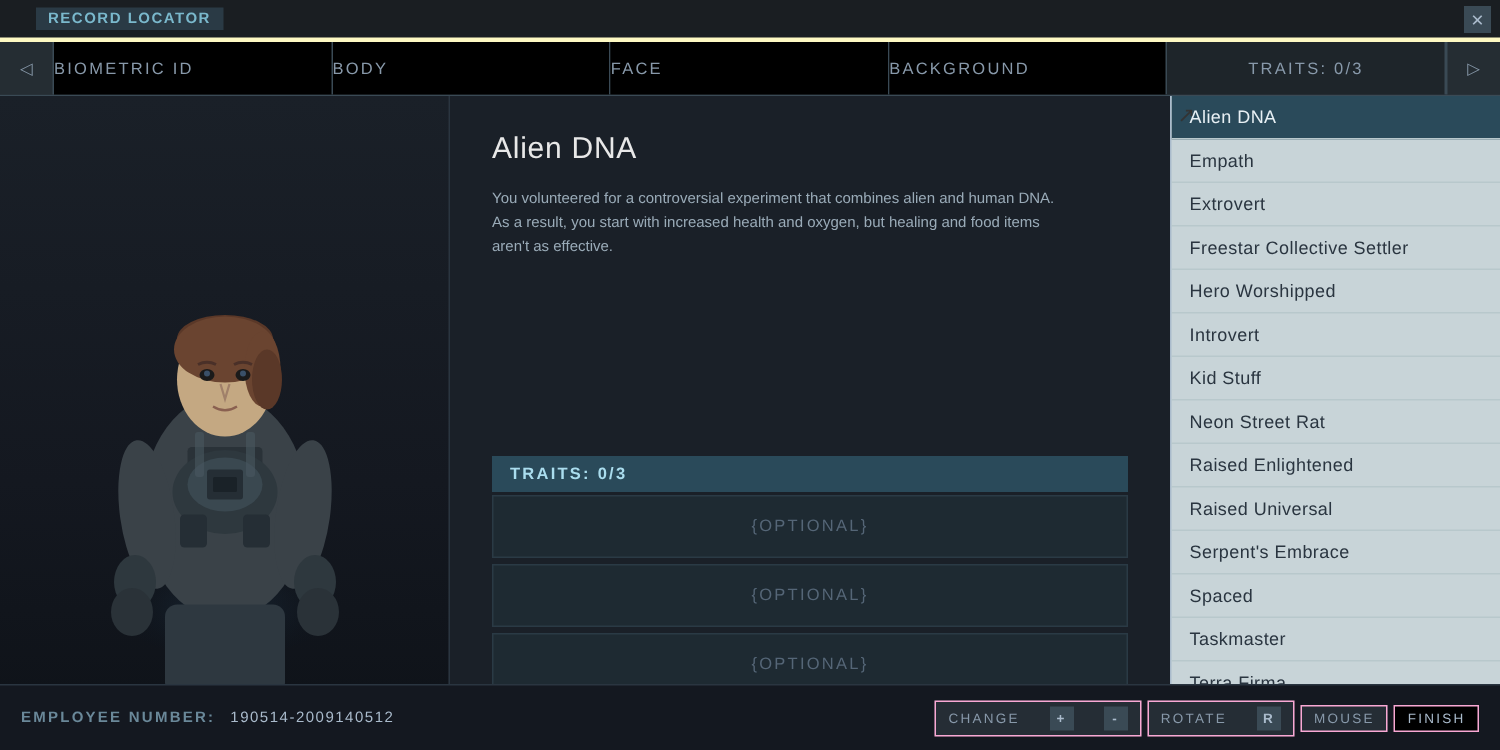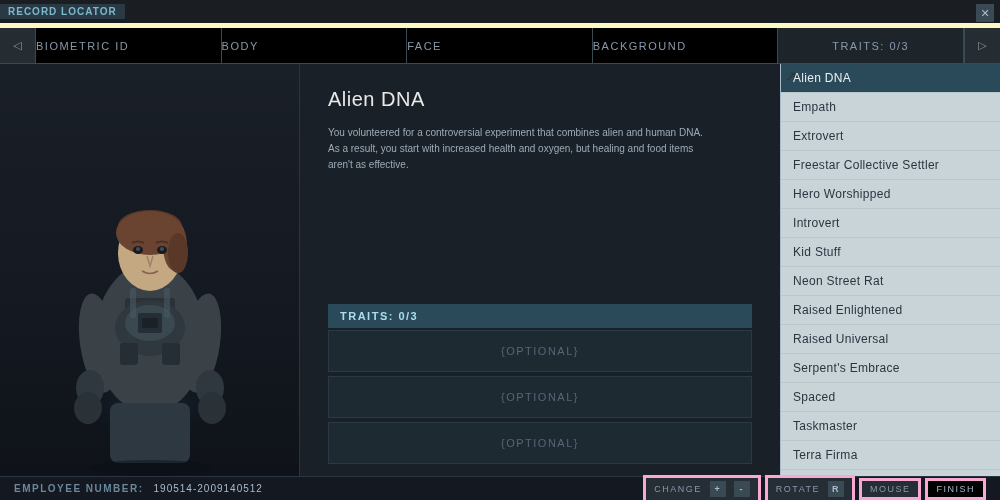--- a/index.html
+++ b/index.html
@@ -8,25 +8,25 @@
       height: 500px;
       background: #1a1e22;
       font-family: 'Segoe UI', Arial, sans-serif;
       overflow: hidden;
       position: relative;
     }
 
     
     .top-bar {
       background: #1a1e22;
-      border-bottom: 5px solid #fef9c3;
+      border-bottom: 3px solid #fef9c3;
       height: 28px;
       display: flex;
       align-items: center;
-      padding: 0 0;
+      padding: 0 24px;
       position: relative;
     }
     .record-locator {
       background: #2a3a45;
       color: #7ab8cc;
       font-size: 10px;
       letter-spacing: 1px;
       padding: 2px 8px;
       text-transform: uppercase;
       font-weight: bold;
@@ -202,21 +202,21 @@
       border-bottom: 1px solid #b8c8cc;
       letter-spacing: 0.3px;
     }
     .trait-list-item.selected {
       background: #2a4a5a;
       color: #e8f0f4;
     }
 
     
     .bottom-bar {
-      height: 24px;
+      height: 44px;
       background: #141820;
       border-top: 1px solid #2a3540;
       display: flex;
       align-items: center;
       padding: 0 14px;
       position: absolute;
       bottom: 0;
       left: 0;
       right: 0;
     }
@@ -234,30 +234,30 @@
       letter-spacing: 1px;
     }
     .bottom-buttons {
       margin-left: auto;
       display: flex;
       gap: 4px;
       align-items: center;
     }
     .bottom-btn {
       background: #252d35;
-      border: 3px solid #f9a8d4;
+      border: 1px solid #f9a8d4;
       color: #8899aa;
       font-size: 9px;
       letter-spacing: 1.5px;
       text-transform: uppercase;
       padding: 3px 8px;
       cursor: pointer;
       display: flex;
       align-items: center;
-      gap: 8px;
+      gap: 20px;
     }
     .bottom-btn.finish {
       background: #000000;
       color: #aabbcc;
     }
     .btn-icon {
       background: #3a4a55;
       color: #aabbcc;
       width: 16px;
       height: 16px;

